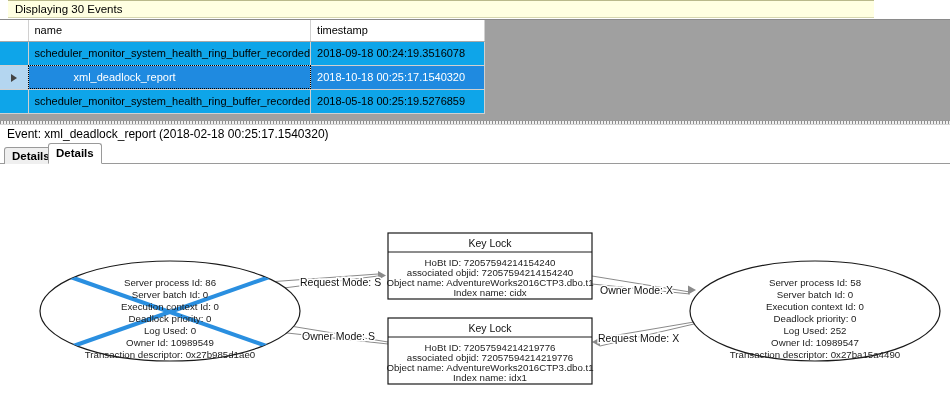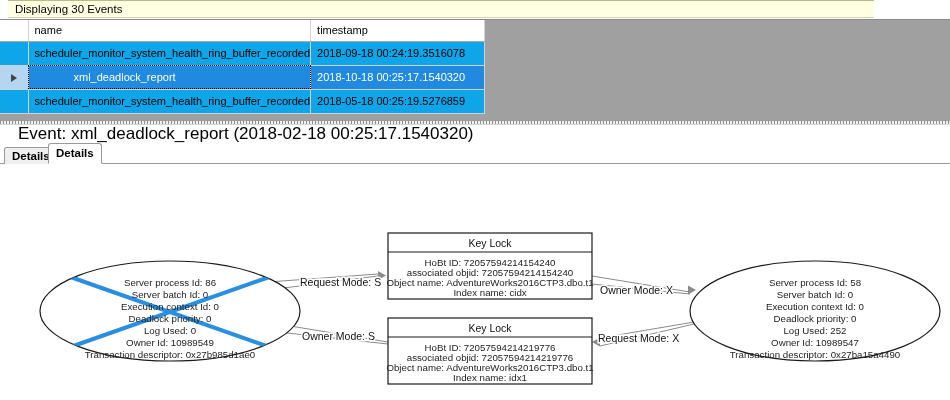--- a/index.html
+++ b/index.html
@@ -128,22 +128,22 @@
 
   
   .event-line {
     position: absolute;
     left: 0; top: 126px;
     width: 950px; height: 16px;
     display: flex;
     align-items: center;
   }
   .event-line-text {
-    padding-left: 18px;
-    font-size: 17px;
+    padding-left: 7px;
+    font-size: 12px;
     white-space: nowrap;
   }
 
   
   .tabstrip {
     position: absolute;
     left: 0; top: 142px;
     width: 950px; height: 22px;
   }
   .tab {

